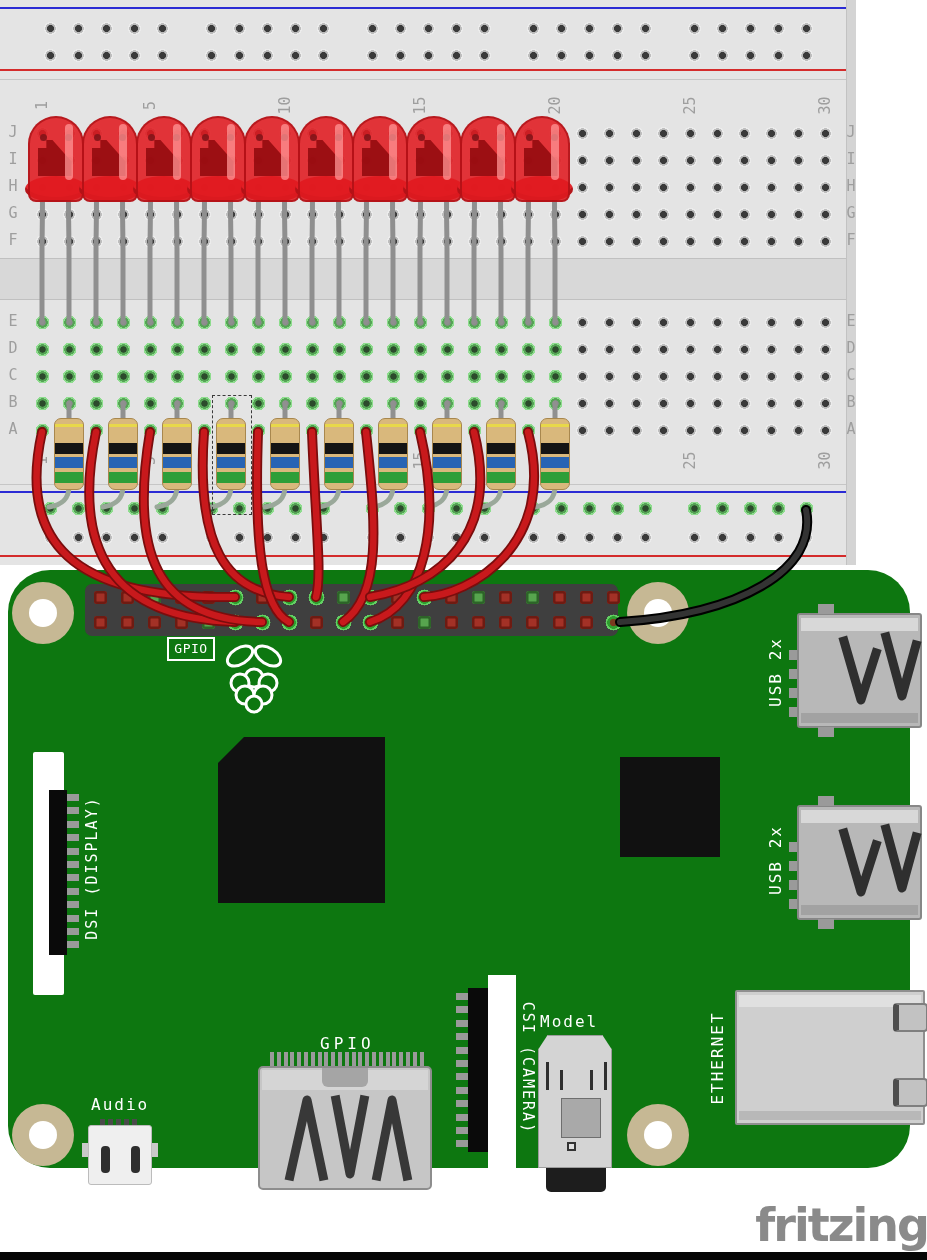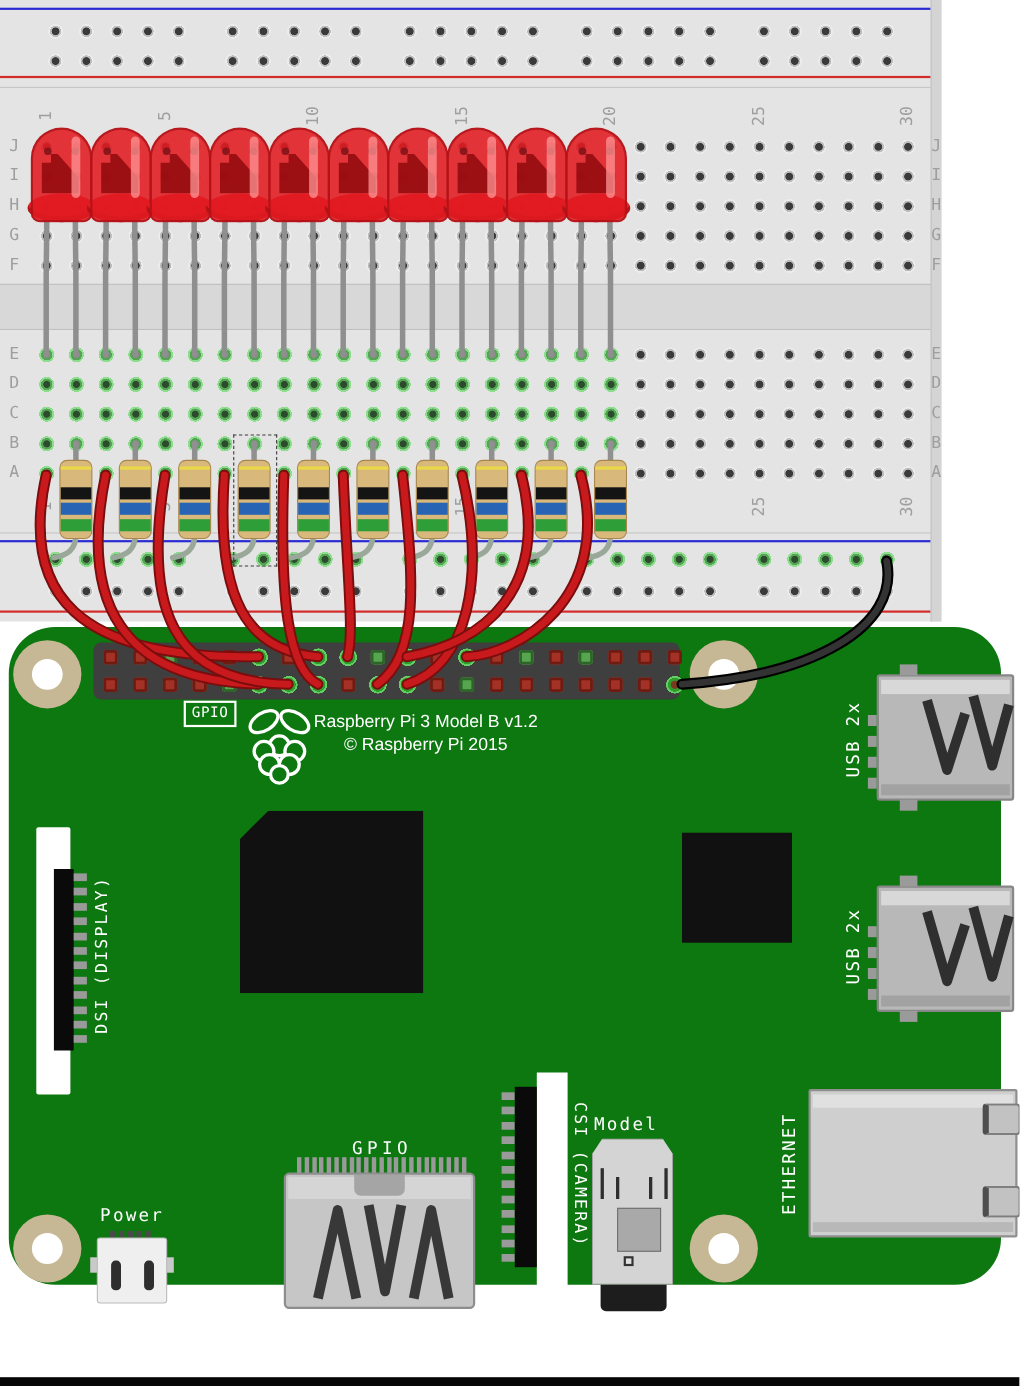--- a/index.html
+++ b/index.html
@@ -613,22 +613,20 @@
     </g>
     <g stroke="#fff" stroke-width="3" fill="#0d7710">
       <circle cx="254" cy="678" r="9"></circle>
         <circle cx="240" cy="683" r="9"></circle>
         <circle cx="268" cy="683" r="9"></circle>
       <circle cx="245" cy="695" r="9"></circle>
         <circle cx="263" cy="695" r="9"></circle>
         <circle cx="254" cy="704" r="8"></circle>
     </g>
   </svg>
-  <div class="pi-text" style="left:237px;top:648px">Raspberry Pi 3 Model B v1.2</div>
-  <div class="pi-text" style="left:237px;top:669px">© Raspberry Pi 2015</div>
 
   <div class="abs usb-body" style="top:613px">
     <div class="usb-top"></div>
       <div class="usb-bot"></div>
   </div>
   <div class="abs usb-body" style="top:805px">
     <div class="usb-top"></div>
       <div class="usb-bot"></div>
   </div>
   <div id="usb-extras">
@@ -707,21 +705,21 @@
       <div class="pwr-pin" style="left: 108px;"></div>
       <div class="pwr-pin" style="left: 116px;"></div>
       <div class="pwr-pin" style="left: 124px;"></div>
       <div class="pwr-pin" style="left: 132px;"></div>
       <div class="pwr-tab" style="left: 82px;"></div>
       <div class="pwr-tab" style="left: 151px;"></div>
     </div>
   <div class="abs pwr-body"></div>
   <div class="pwr-slot" style="left:101px;top:1146px"></div>
   <div class="pwr-slot" style="left:131px;top:1146px"></div>
-  <div class="port-label" style="left:91px;top:1095px">Power</div>
+  <div class="port-label" style="left:91px;top:1095px">Audio</div>
 
   <div class="abs audio-body"></div>
   <div class="audio-tick" style="left:546px;top:1062px;height:28px"></div>
   <div class="audio-tick" style="left:560px;top:1070px;height:20px"></div>
   <div class="audio-tick" style="left:590px;top:1070px;height:20px"></div>
   <div class="audio-tick" style="left:604px;top:1062px;height:28px"></div>
   <div class="audio-rect"></div>
   <div class="audio-sq"></div>
   <div class="abs audio-base"></div>
   <div class="port-label" style="left:540px;top:1012px">Model</div>
@@ -987,14 +985,15 @@
       <g>
         <path d="M528 432 C 558 545, 470 595, 424 597" stroke="#7a0d0d" stroke-width="10" fill="none" stroke-linecap="round"></path>
         <path d="M528 432 C 558 545, 470 595, 424 597" stroke="#c8191c" stroke-width="6.5" fill="none" stroke-linecap="round"></path>
       </g>
       <g>
         <path d="M806 510 C 818 570, 740 614, 620 622" stroke="#000000" stroke-width="10" fill="none" stroke-linecap="round"></path>
         <path d="M806 510 C 818 570, 740 614, 620 622" stroke="#333333" stroke-width="6" fill="none" stroke-linecap="round"></path>
       </g>
     </svg>
 
+  <div class="abs fritzing-logo">fritzing</div>
   <div class="abs bottom-bar"></div>
 </div>
 
 </body></html>

